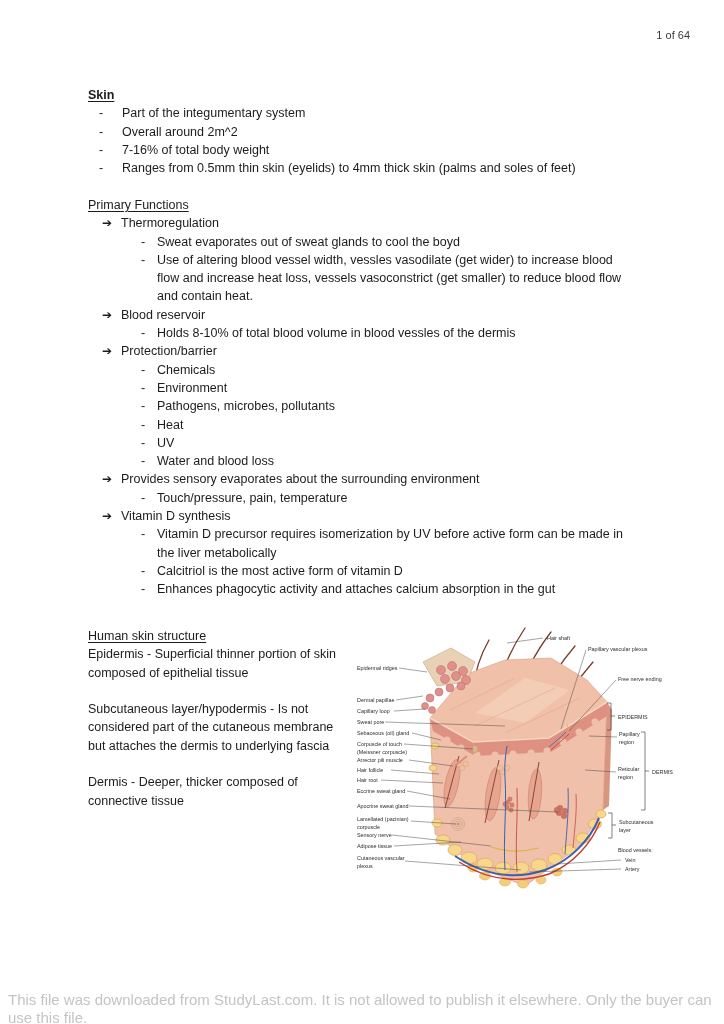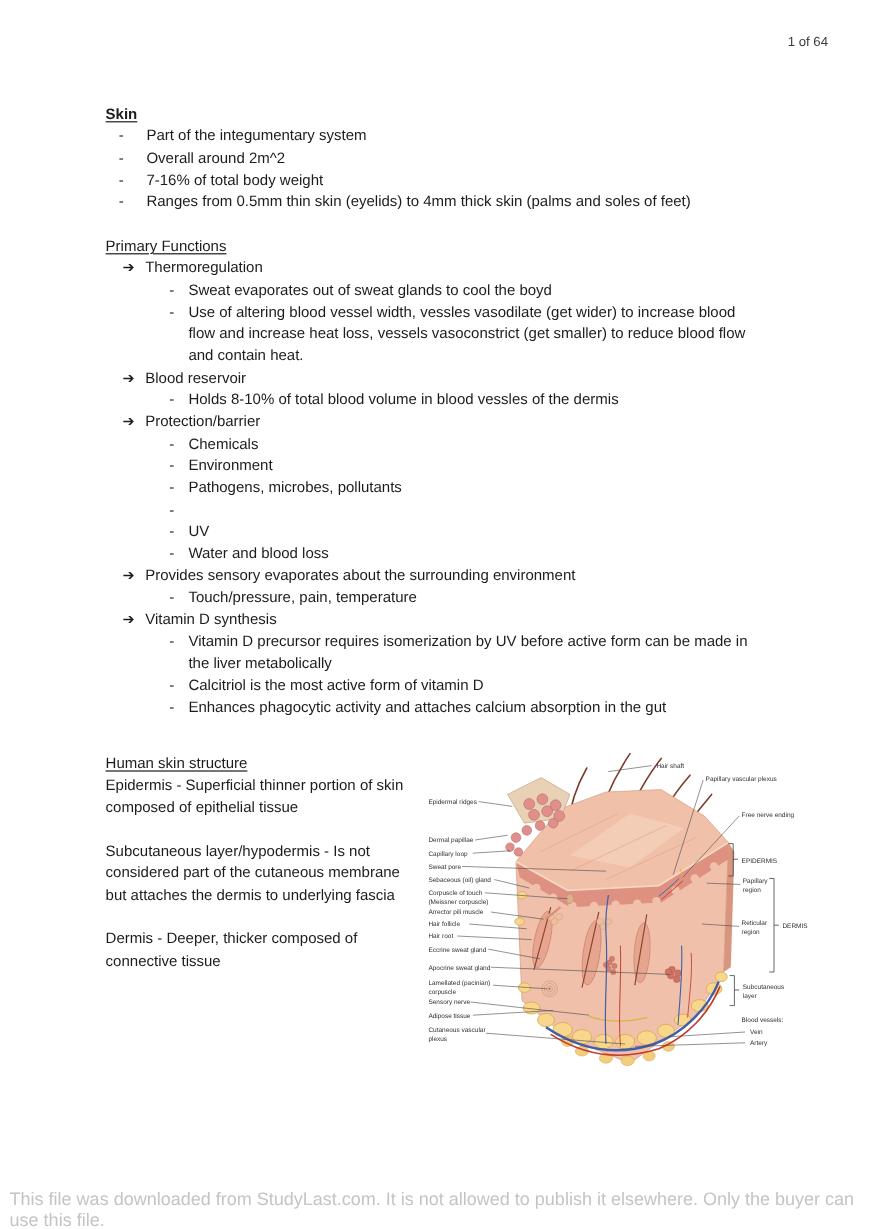--- a/index.html
+++ b/index.html
@@ -97,20 +97,21 @@
   <div class="row sub">
     <span class="marker">-</span>
     <span class="text">Environment</span>
   </div>
   <div class="row sub">
     <span class="marker">-</span>
     <span class="text">Pathogens, microbes, pollutants</span>
   </div>
   <div class="row sub">
     <span class="marker">-</span>
+    <span class="text">Heat</span>
   </div>
   <div class="row sub">
     <span class="marker">-</span>
     <span class="text">UV</span>
   </div>
   <div class="row sub">
     <span class="marker">-</span>
     <span class="text">Water and blood loss</span>
   </div>
 

